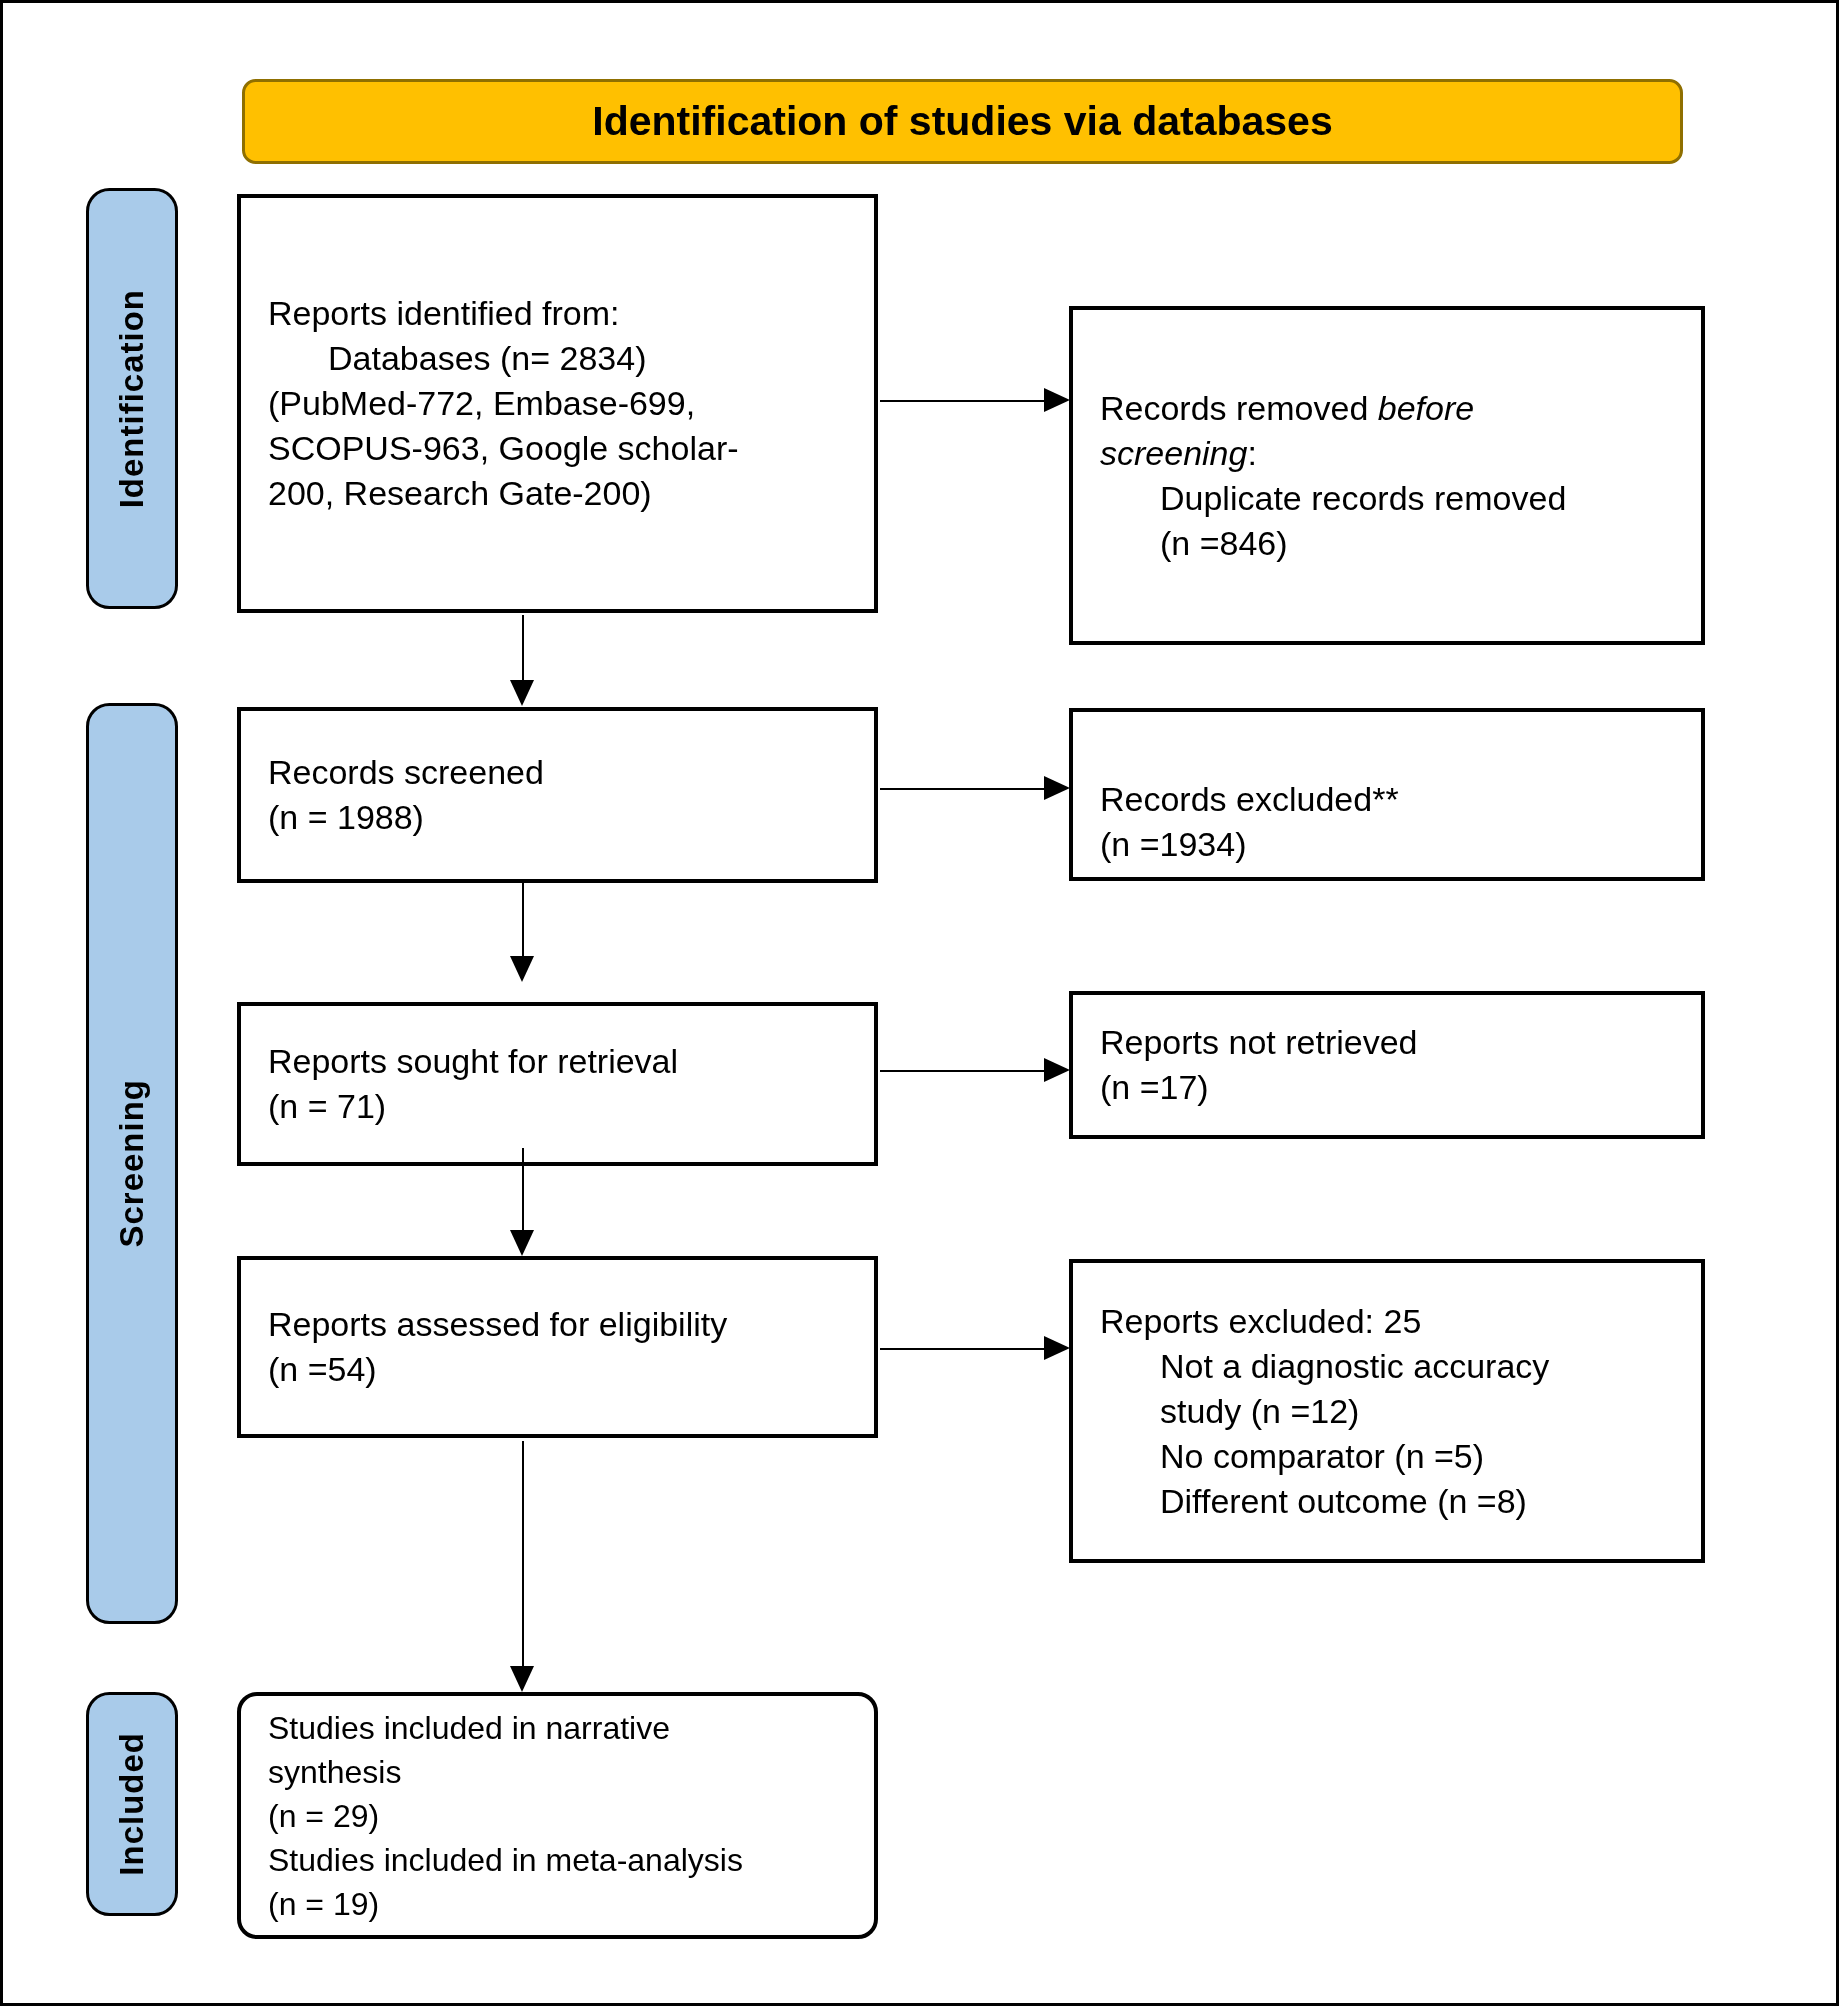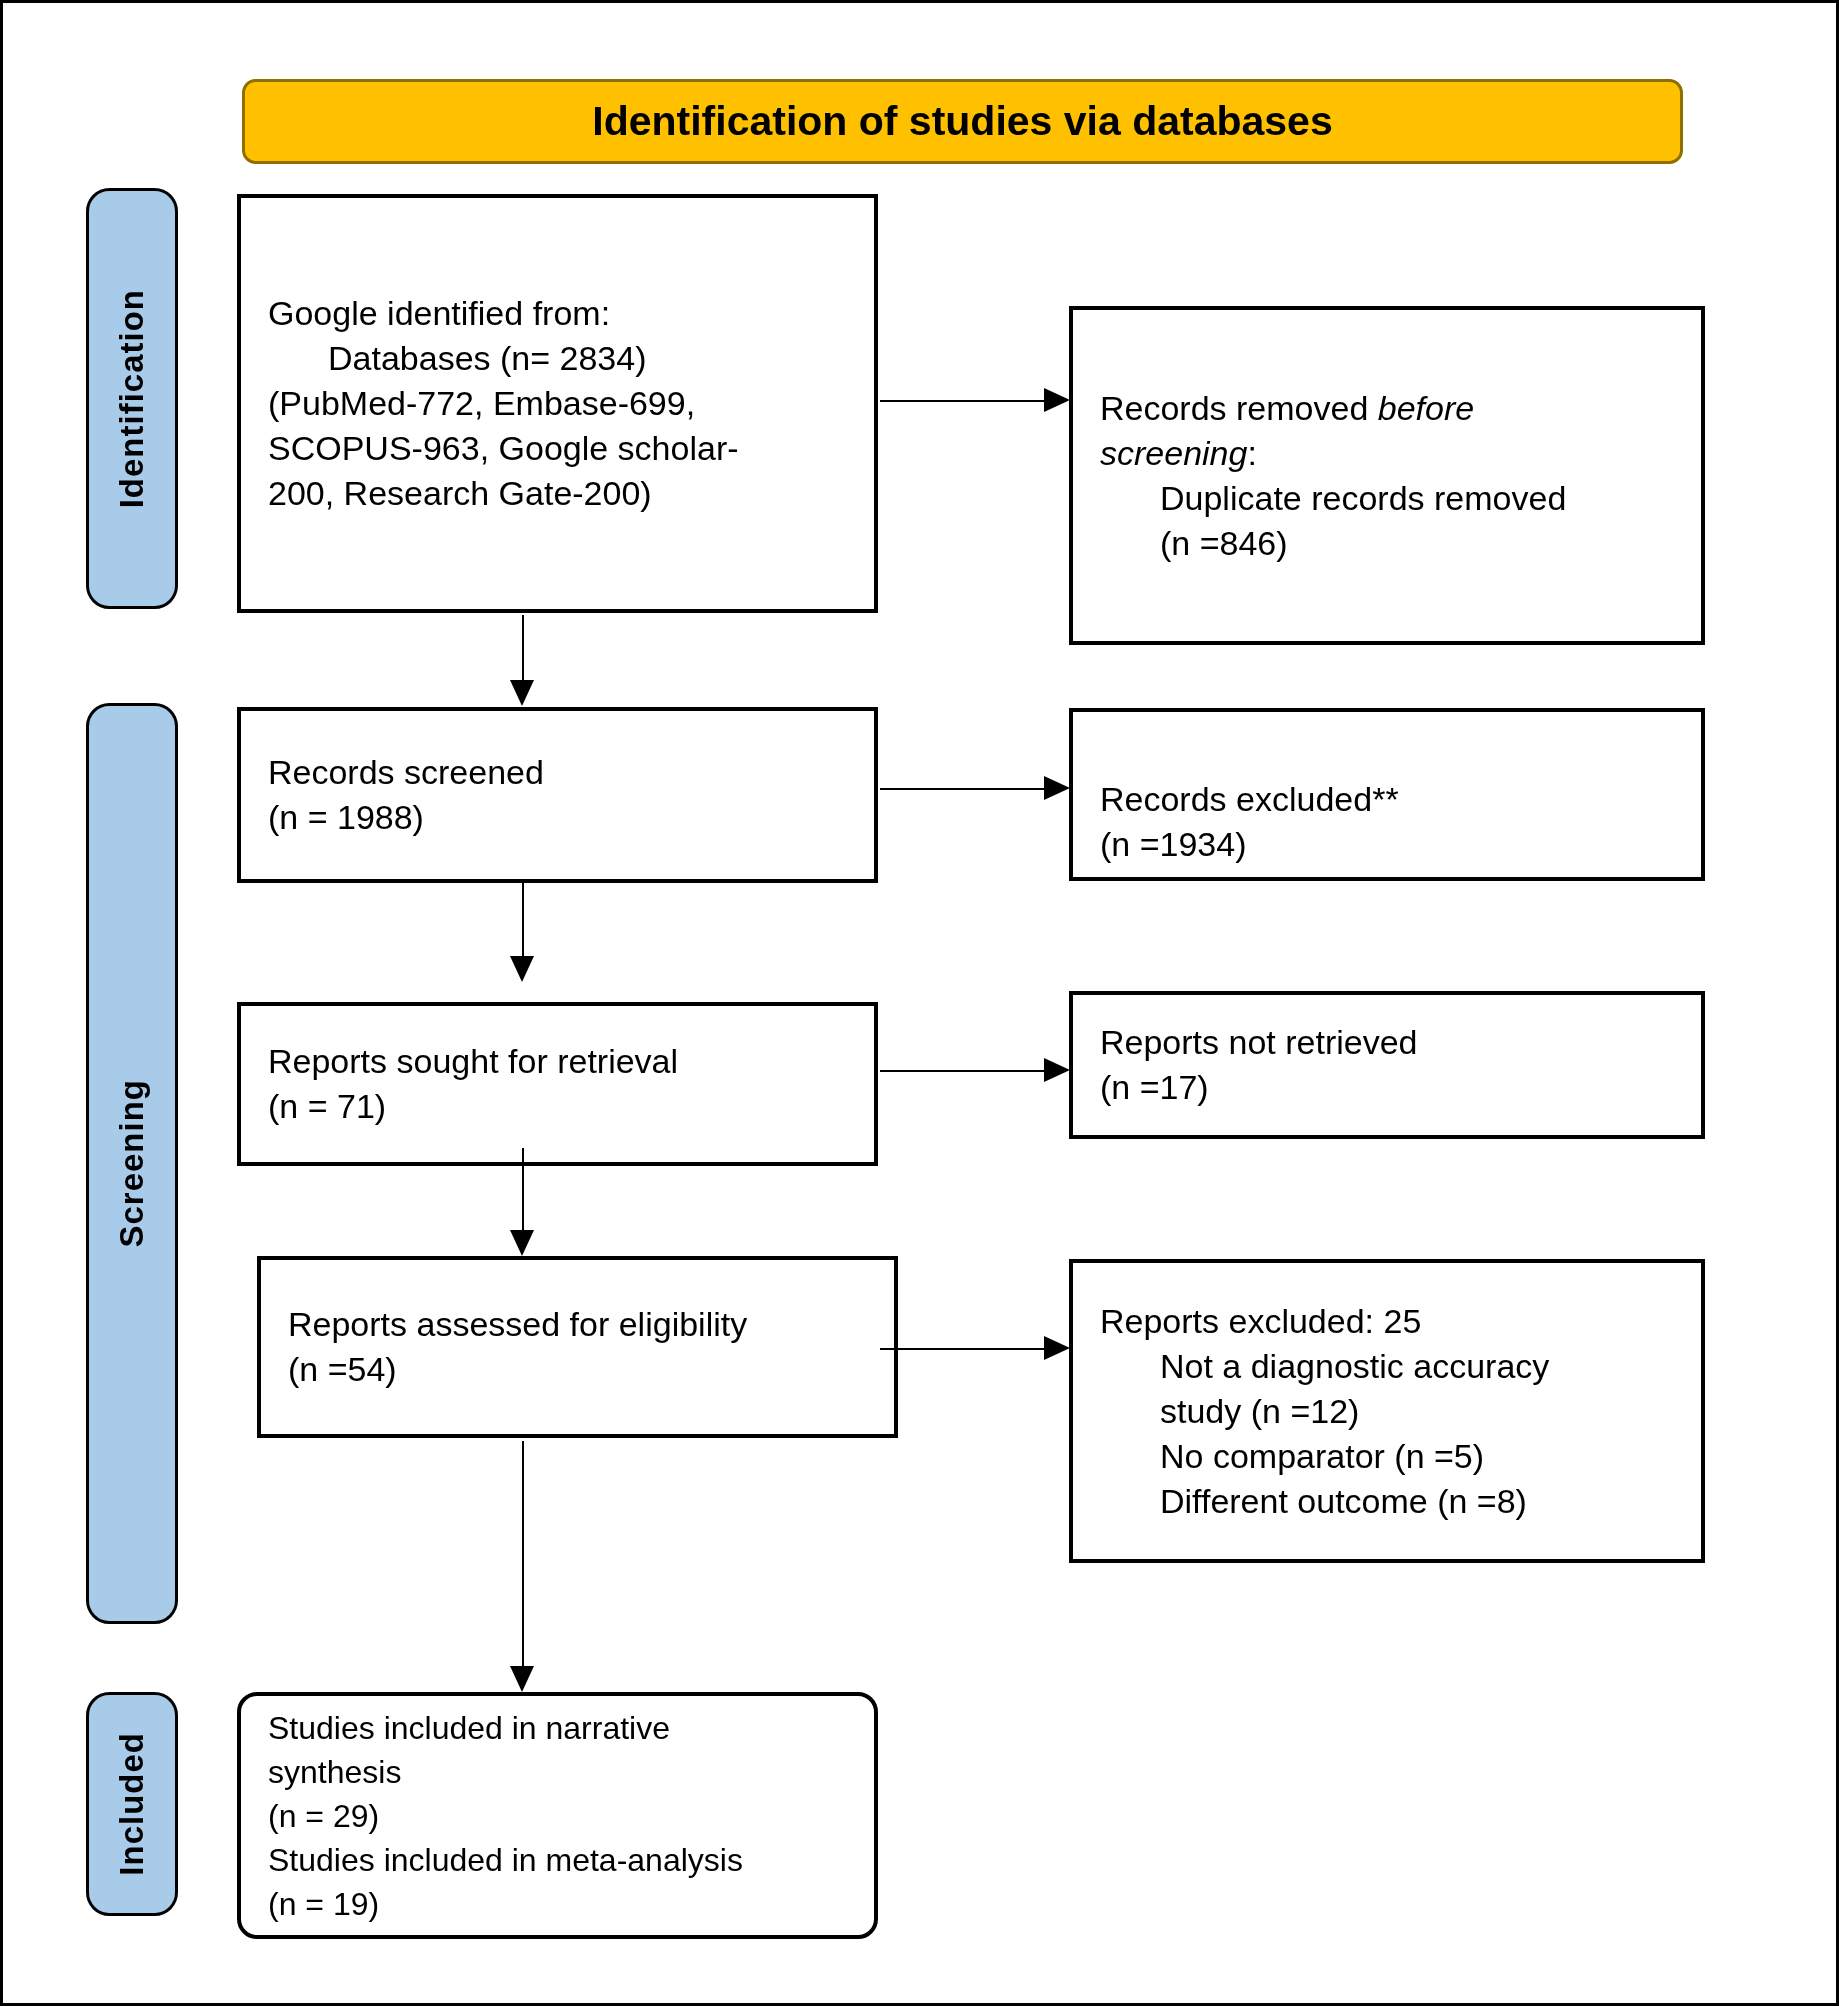--- a/index.html
+++ b/index.html
@@ -55,21 +55,21 @@
     border:4.9px solid var(--ink);
     display:flex; flex-direction:column; justify-content:center;
     padding:9.8px 19.5px 9.8px 27px;
     font-size:34px; line-height:45px;
   }
   .col-left{ left:234px; width:641px; }
   .col-right{ left:1066px; width:636px; }
   .b1{ top:191px; height:419px; }
   .b2{ top:704px; height:176px;justify-content:center; }
   .b3{ top:979px; height:164px;margin-top:20px; }
-  .b4{ top:1253px; height:182px;margin-left:20px; }
+  .b4{ top:1253px; height:182px; }
   .b5{ top:1689px; height:247px; font-size:32px; line-height:44px;border-radius:20px; }
   .r1{ top:266px; height:339px;margin-top:37px; }
   .r2{ top:705px; height:173px;justify-content:flex-end; }
   .r3{ top:988px; height:148px; }
   .r4{ top:1256px; height:304px; }
   .line{ white-space:nowrap; }
   .indent{ padding-left:60px; }
   .italic{ font-style:italic; }
   
   .varrow{ position:absolute; left:520px; width:0; }
@@ -113,21 +113,21 @@
     <span class="vtext">Identification</span>
   </div>
   <div class="stage stage-screening">
     <span class="vtext">Screening</span>
   </div>
   <div class="stage stage-included">
     <span class="vtext">Included</span>
   </div>
 
   <div class="fbox col-left b1">
-    <div class="line">Google identified from:</div>
+    <div class="line">Reports identified from:</div>
     <div class="line indent">Databases (n= 2834)</div>
     <div class="line">(PubMed-772, Embase-699,</div>
     <div class="line">SCOPUS-963, Google scholar-</div>
     <div class="line">200, Research Gate-200)</div>
   </div>
 
   <div class="fbox col-left b2">
     <div class="line">Records screened</div>
     <div class="line">(n = 1988)</div>
   </div>

